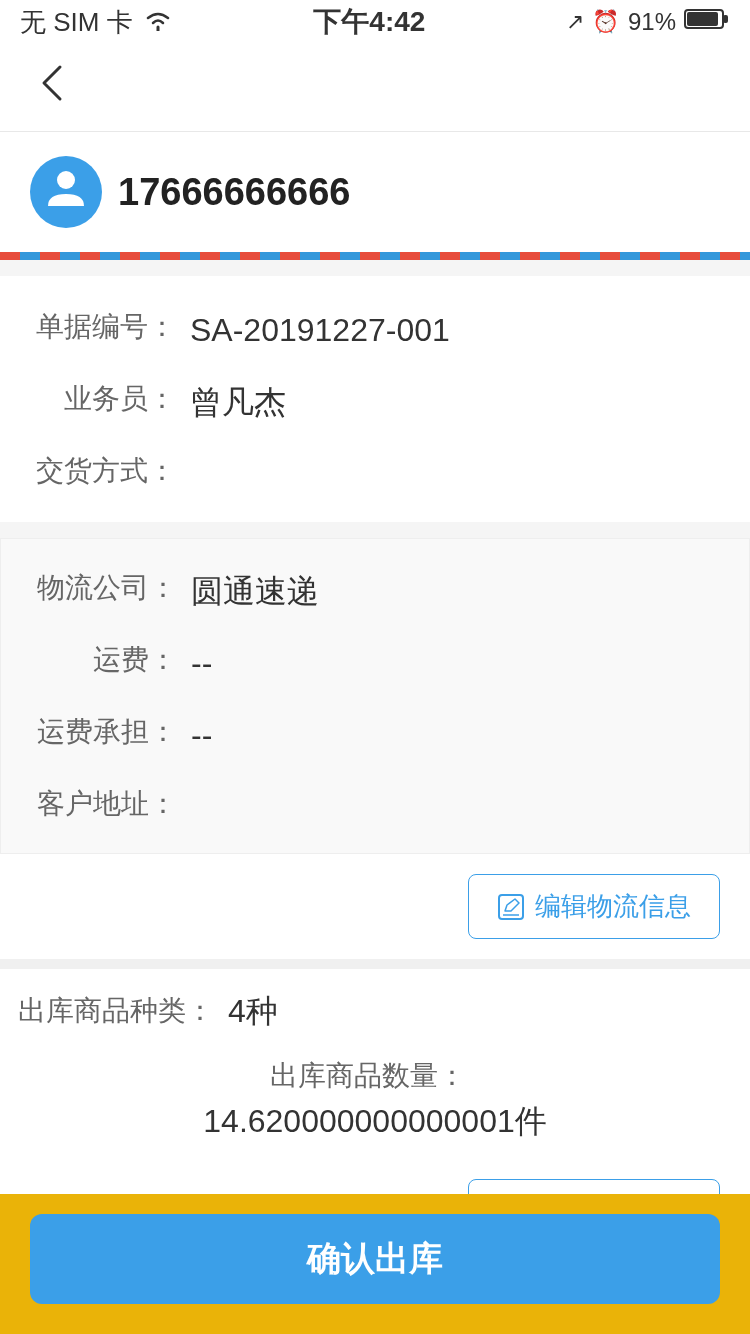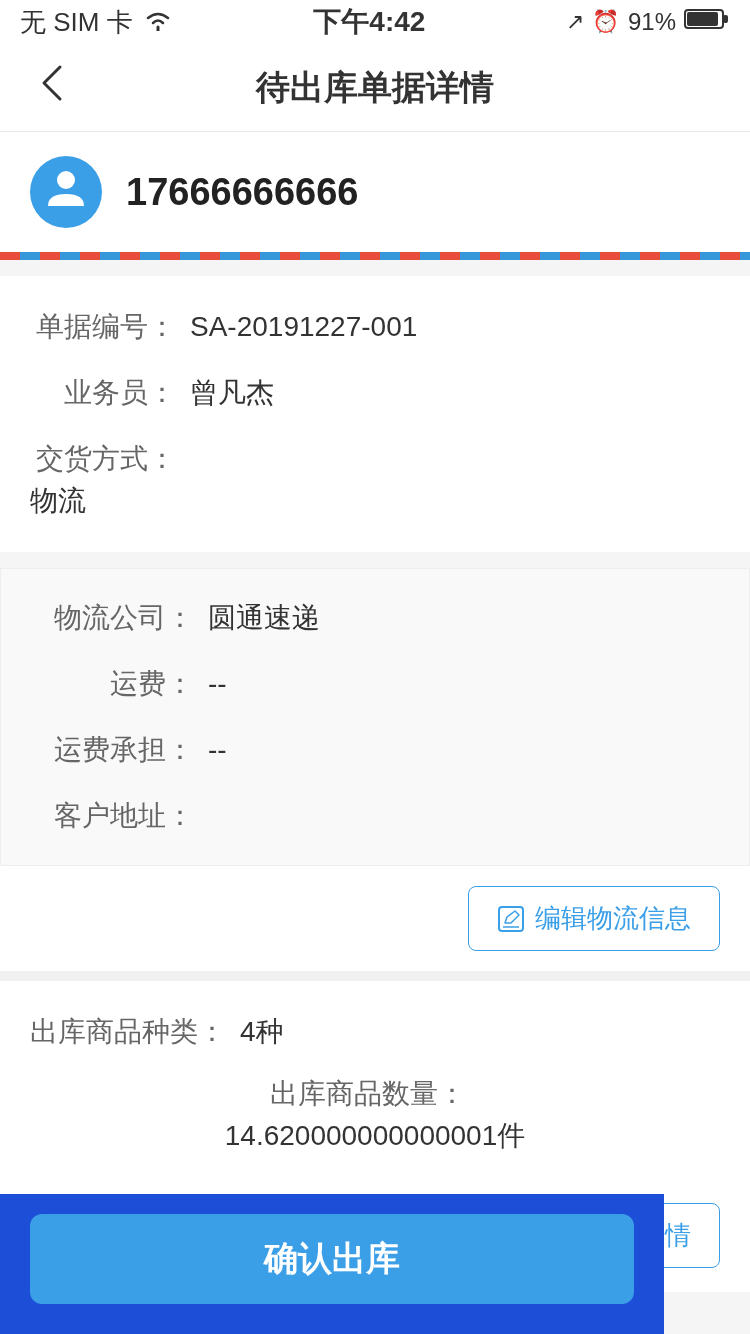--- a/index.html
+++ b/index.html
@@ -63,21 +63,21 @@
       );
       margin: 0;
     }
 
     
     .customer-header {
       background: #fff;
       padding: 24px 30px;
       display: flex;
       align-items: center;
-      gap: 24px;
+      gap: 16px;
     }
     .avatar {
       width: 72px;
       height: 72px;
       border-radius: 50%;
       background: #3b9fe8;
       display: flex;
       align-items: center;
       justify-content: center;
       flex-shrink: 0;
@@ -110,31 +110,31 @@
     .info-label {
       color: #666;
       font-size: 28px;
       min-width: 160px;
       text-align: right;
       padding-right: 14px;
       flex-shrink: 0;
     }
     .info-value {
       color: #333;
-      font-size: 28px;
+      font-size: 32px;
       flex: 1;
       display: flex;
       align-items: center;
       gap: 12px;
     }
     .logistics-card {
       background: #f9f9f9;
       border-radius: 12px;
       margin: 16px 0;
-      padding: 24px 47px;
+      padding: 24px 30px;
       border: 1px solid #eee;
     }
 
     
     .location-icon {
       width: 36px;
       height: 36px;
       background: #3b9fe8;
       border-radius: 50%;
       display: inline-flex;
@@ -173,21 +173,21 @@
 
     
     .divider {
       height: 10px;
       background: #f0f0f0;
     }
 
     
     .goods-summary {
       background: #fff;
-      padding: 30px;
+      padding: 18px;
     }
     .goods-row {
       display: flex;
       align-items: center;
       margin-bottom: 20px;
     }
     .goods-row:last-child { margin-bottom: 0; }
 
     
     .view-details-btn {
@@ -196,22 +196,22 @@
       justify-content: flex-end;
       padding: 16px 30px 24px;
       background: #fff;
     }
 
     
     .confirm-btn-wrap {
       position: fixed;
       bottom: 0;
       left: 0;
-      width: 664px;
-      background: #1d4ed8;
+      width: 750px;
+      background: #eab308;
       padding: 20px 30px 30px;
     }
     .confirm-btn {
       width: 100%;
       height: 90px;
       background: #3b9fe8;
       border: none;
       border-radius: 12px;
       color: #fff;
       font-size: 34px;
@@ -250,21 +250,20 @@
     </span>
   </div>
 </div>
 
 <div class="nav-bar">
   <span class="nav-back">
     <svg width="24" height="40" viewBox="0 0 24 40">
       <path d="M20 4 L4 20 L20 36" fill="none" stroke="#333" stroke-width="3" stroke-linecap="round" stroke-linejoin="round"></path>
     </svg>
   </span>
-  <span class="nav-title">待出库单据详情</span>
 </div>
 
 <div class="customer-header">
   <div class="avatar">
     <span class="avatar-icon">
       <svg width="44" height="44" viewBox="0 0 44 44" fill="none">
         <circle cx="22" cy="14" r="9" fill="white"></circle>
         <path d="M4 40 Q4 28 22 28 Q40 28 40 40" fill="white"></path>
       </svg>
     </span>
@@ -278,21 +277,20 @@
   <div class="info-row">
     <span class="info-label">单据编号：</span>
     <span class="info-value">SA-20191227-001</span>
   </div>
   <div class="info-row">
     <span class="info-label">业务员：</span>
     <span class="info-value">曾凡杰</span>
   </div>
   <div class="info-row">
     <span class="info-label">交货方式：</span>
-    <span class="info-value">物流</span>
   </div>
 </div>
 
 <div class="logistics-card" style="margin: 0 0 0 0; border-radius:0;">
   <div style="padding: 4px 0;">
     <div class="info-row">
       <span class="info-label">物流公司：</span>
       <span class="info-value">圆通速递</span>
     </div>
     <div class="info-row">

